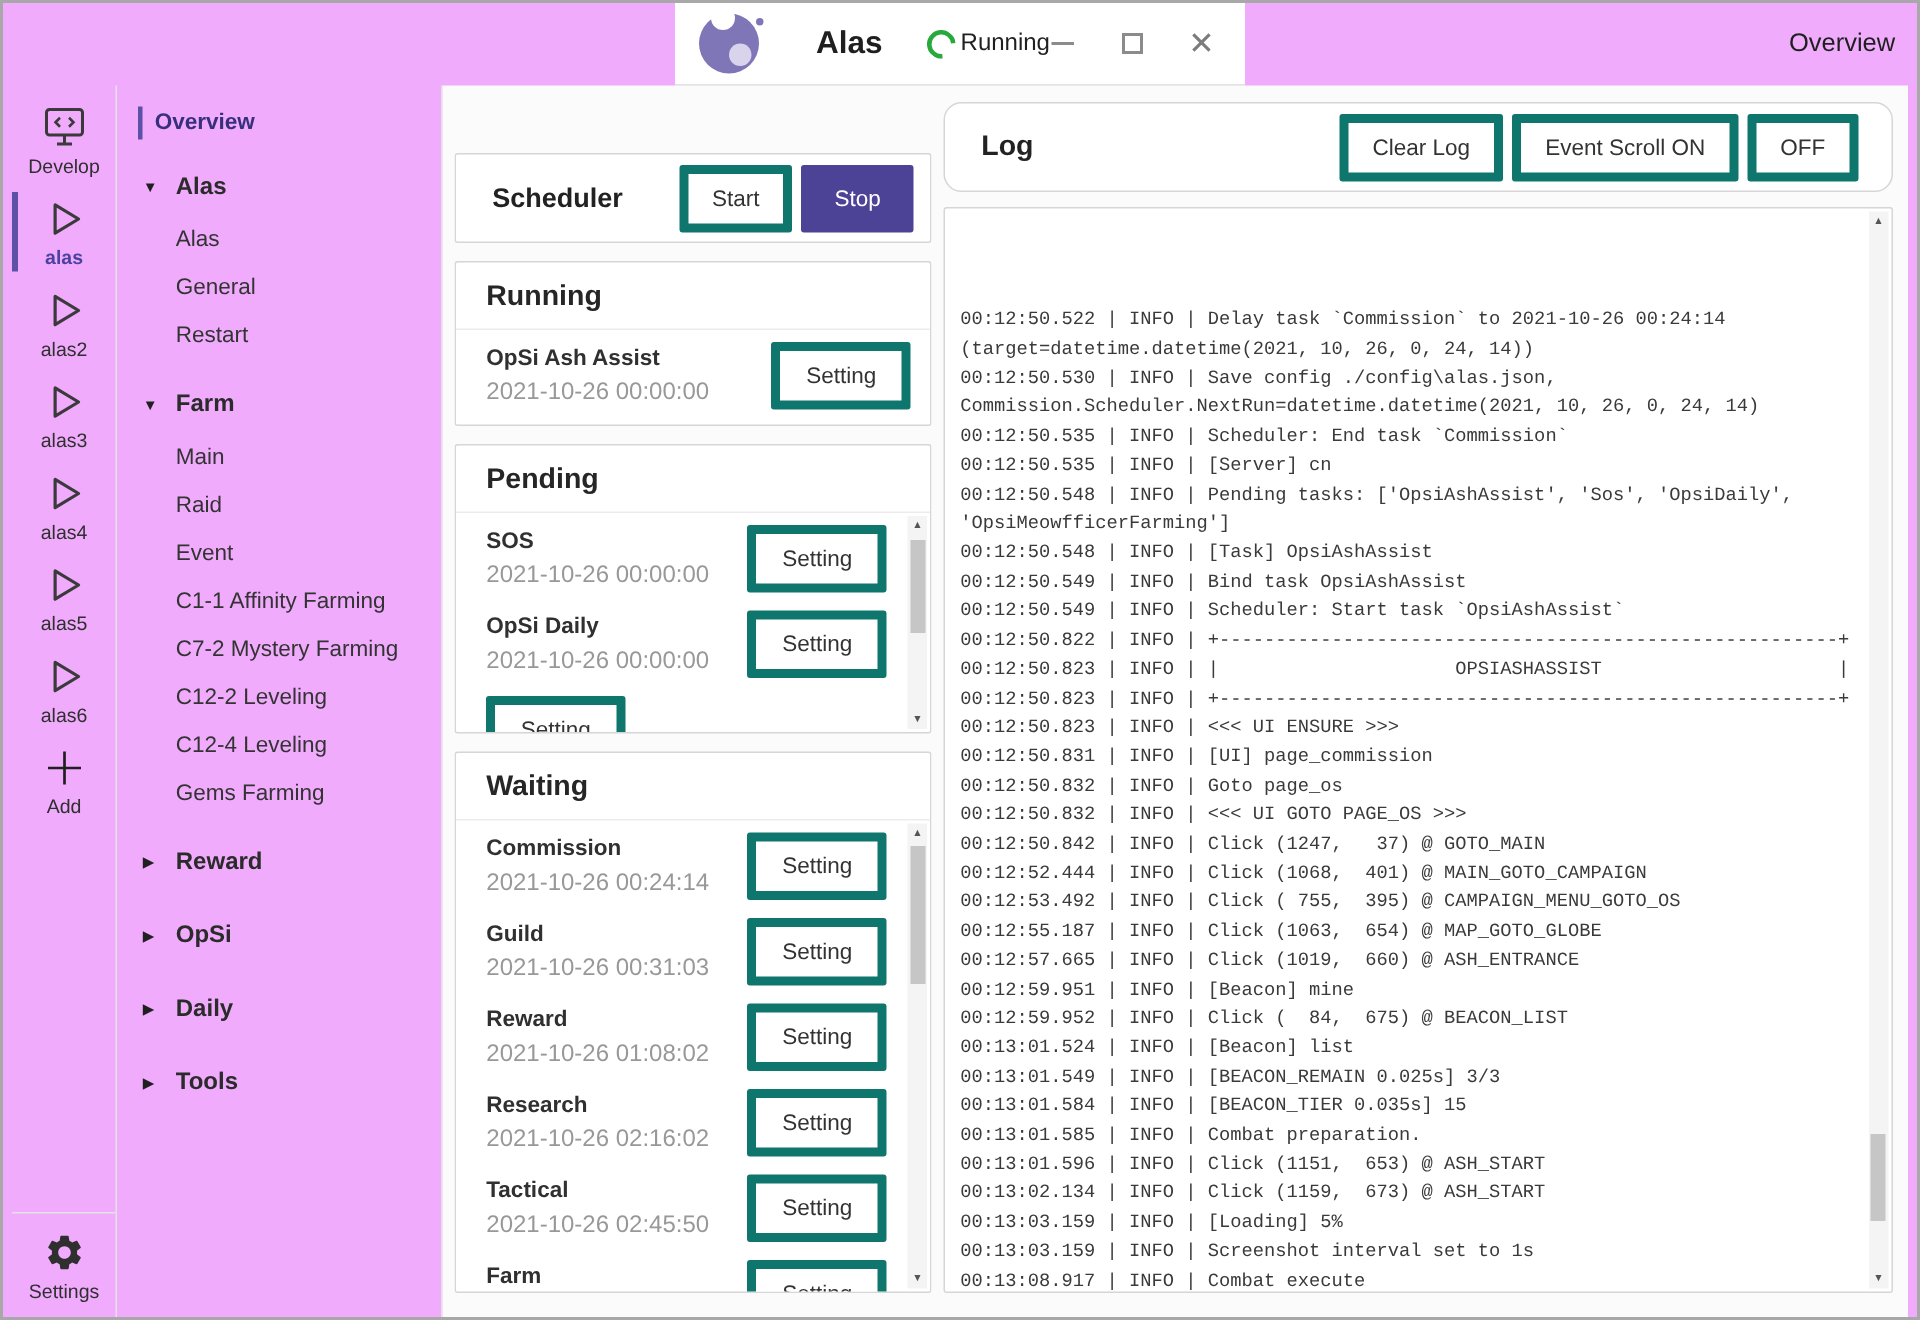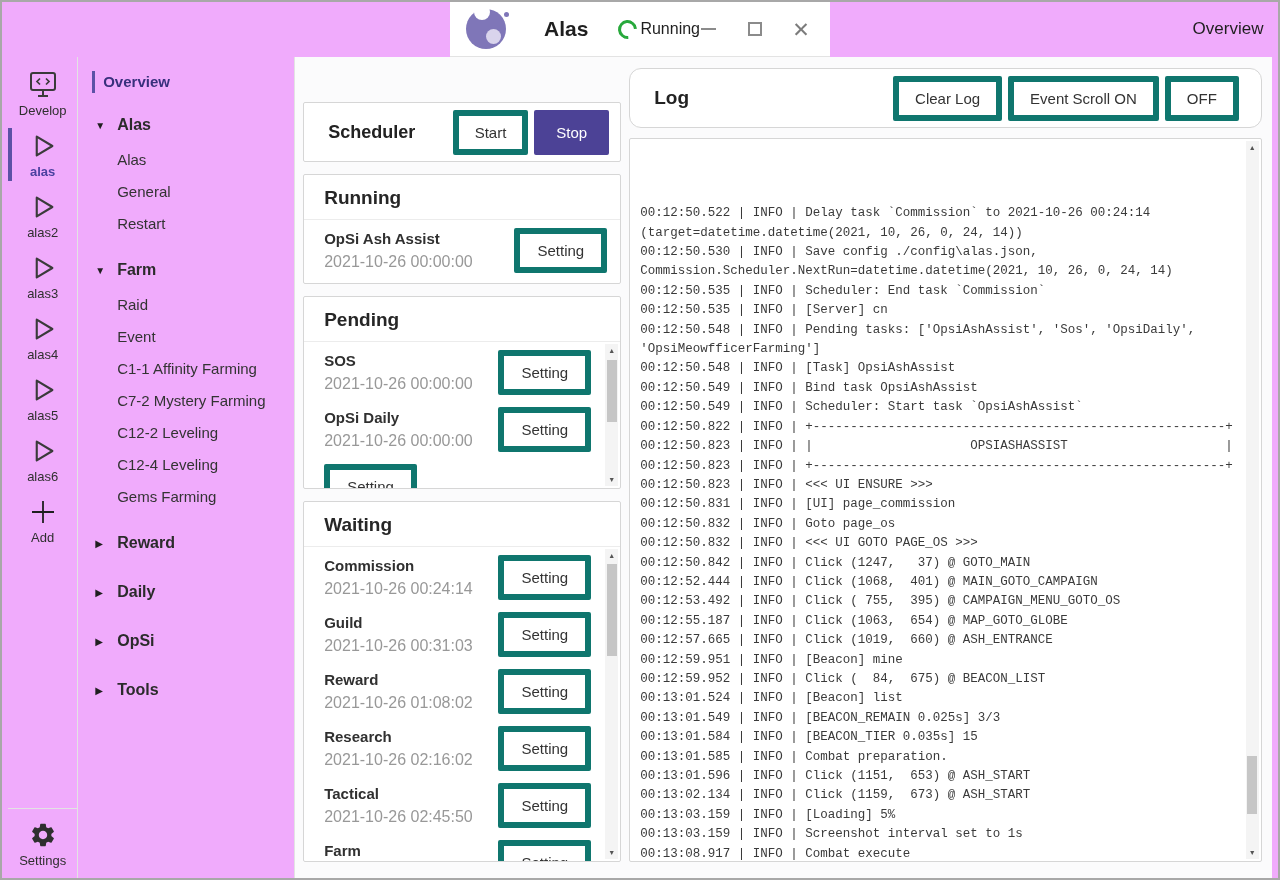--- a/index.html
+++ b/index.html
@@ -215,39 +215,40 @@
         <span class="lbl">Alas</span>
       </div>
       <div class="menu-item">Alas</div>
       <div class="menu-item">General</div>
       <div class="menu-item">Restart</div>
 
       <div class="menu-group">
         <span class="tri tri-down"></span>
         <span class="lbl">Farm</span>
       </div>
+      <div class="menu-item">Main</div>
       <div class="menu-item">Raid</div>
       <div class="menu-item">Event</div>
       <div class="menu-item">C1-1 Affinity Farming</div>
       <div class="menu-item">C7-2 Mystery Farming</div>
       <div class="menu-item">C12-2 Leveling</div>
       <div class="menu-item">C12-4 Leveling</div>
       <div class="menu-item">Gems Farming</div>
 
       <div class="menu-group">
         <span class="tri tri-right"></span>
         <span class="lbl">Reward</span>
       </div>
       <div class="menu-group">
         <span class="tri tri-right"></span>
+        <span class="lbl">OpSi</span>
+      </div>
+      <div class="menu-group">
+        <span class="tri tri-right"></span>
         <span class="lbl">Daily</span>
-      </div>
-      <div class="menu-group">
-        <span class="tri tri-right"></span>
-        <span class="lbl">OpSi</span>
       </div>
       <div class="menu-group">
         <span class="tri tri-right"></span>
         <span class="lbl">Tools</span>
       </div>
     </div>
 
     <div class="main">
 
       <div class="col-mid">

